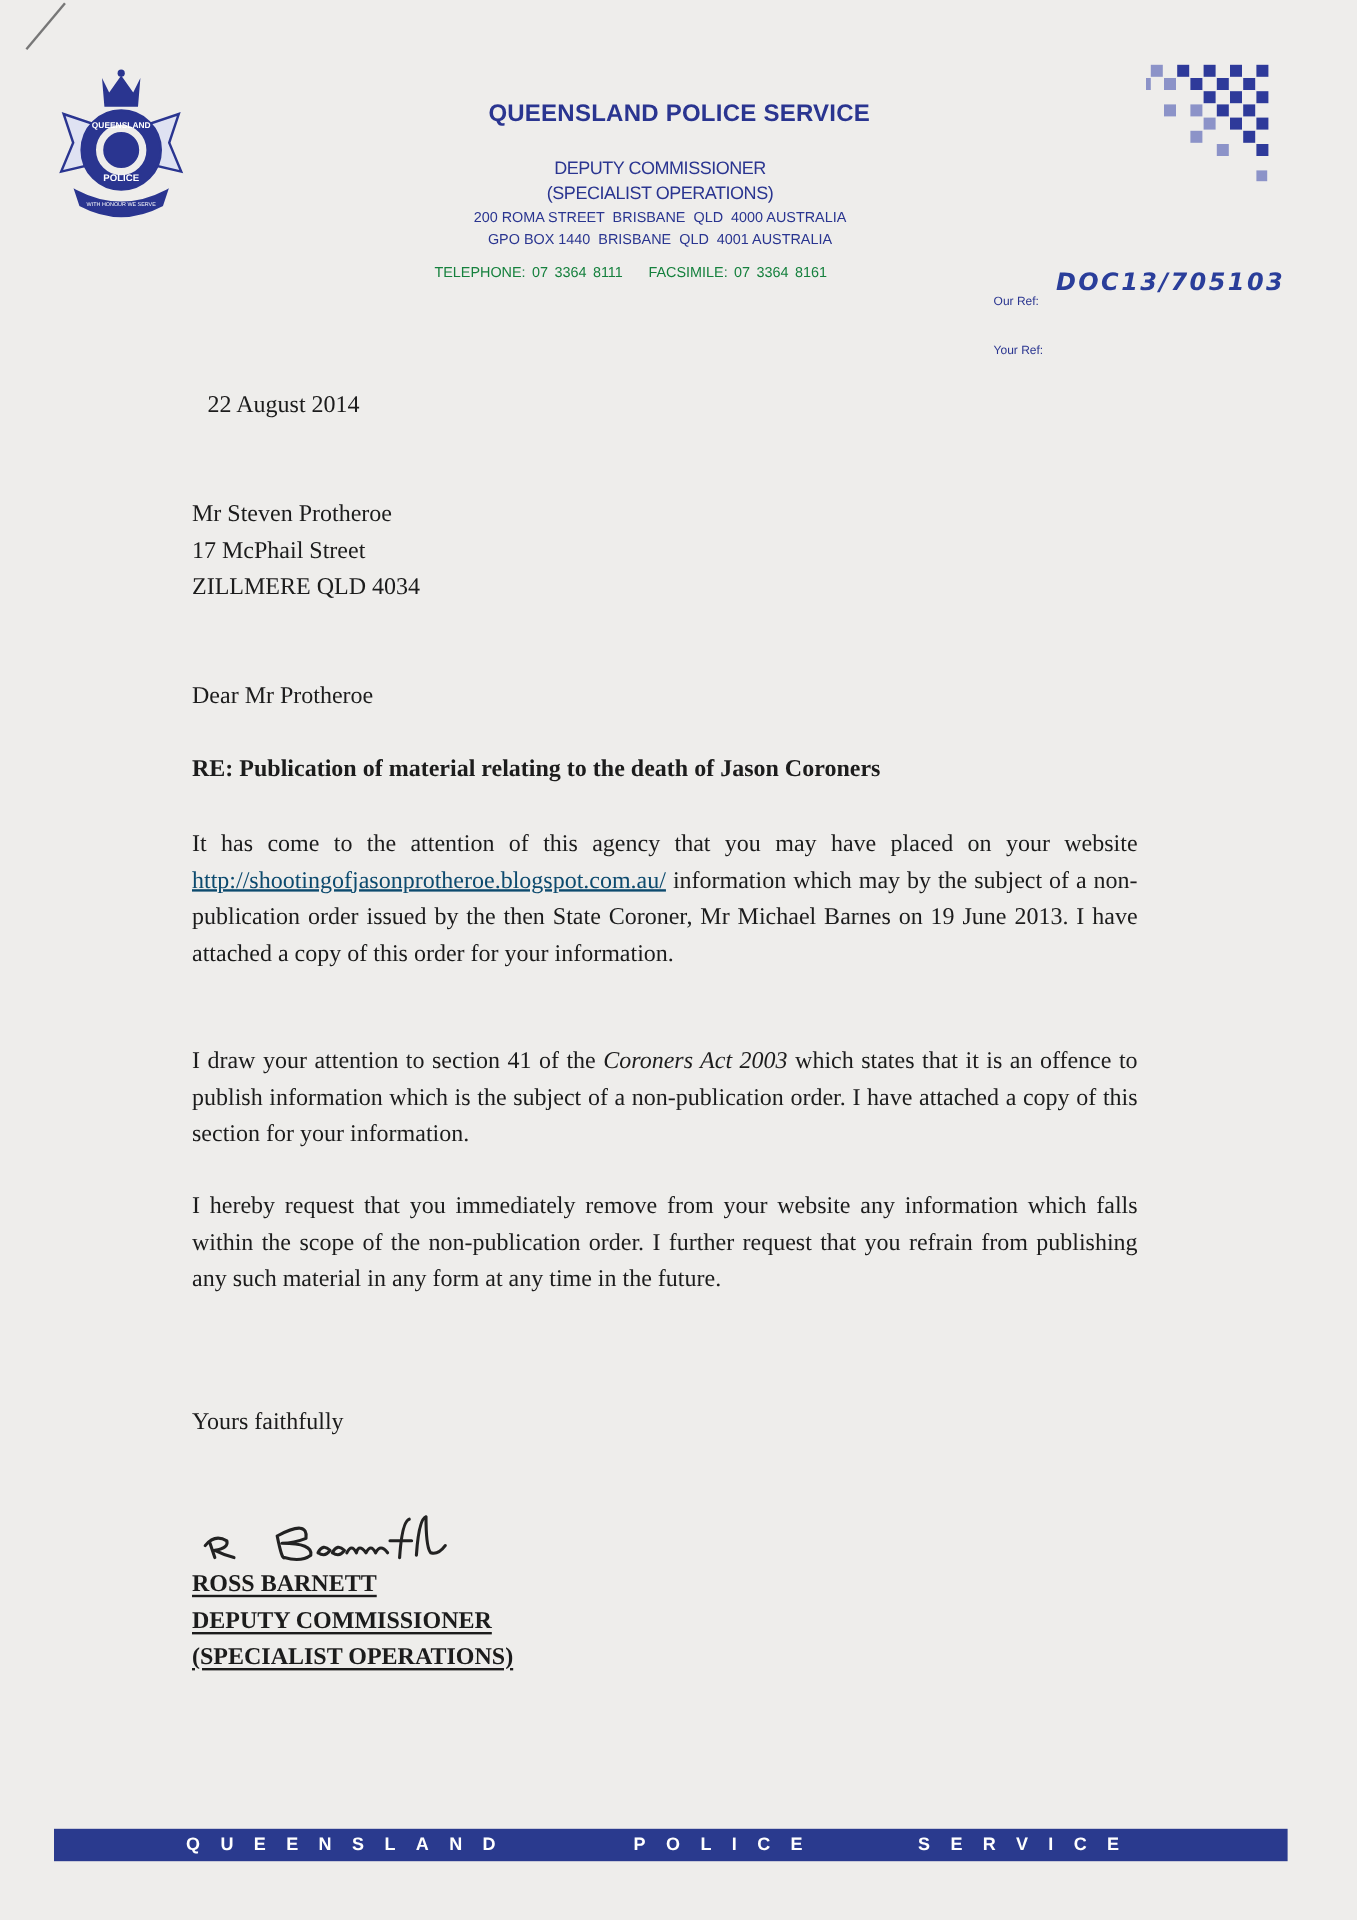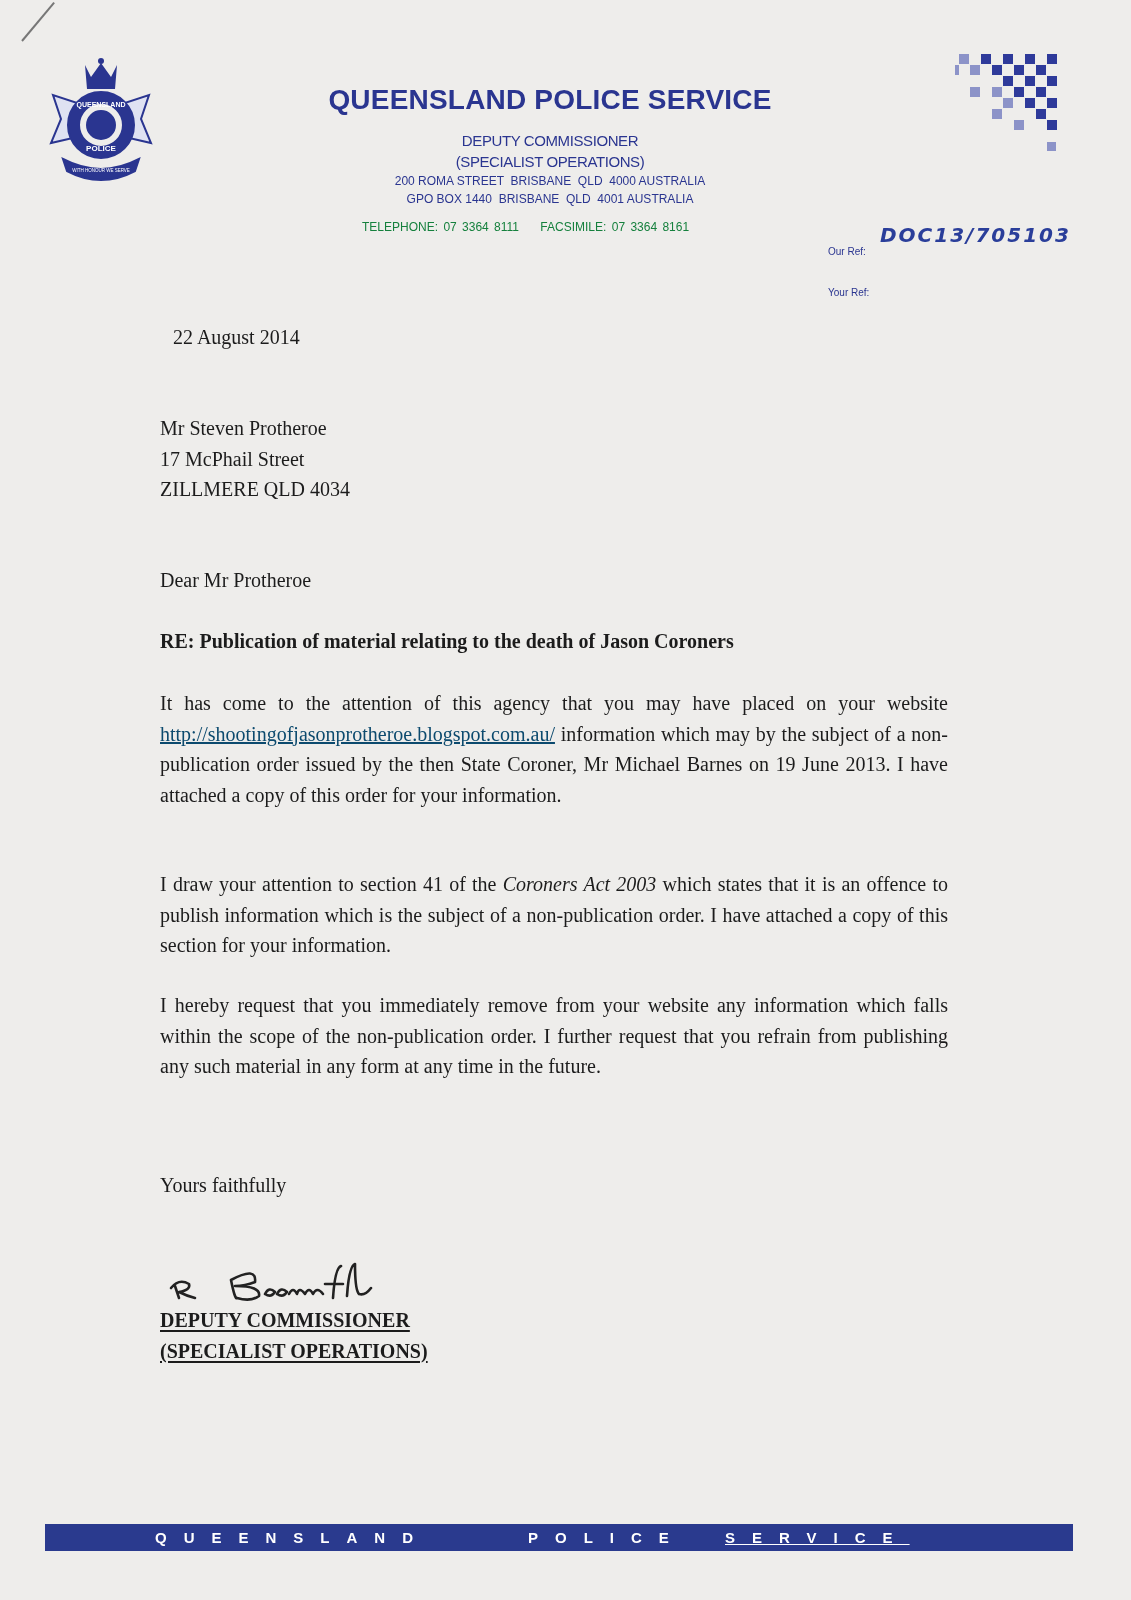--- a/index.html
+++ b/index.html
@@ -1,22 +1,22 @@
 <!DOCTYPE html>
 <html><head>
 <meta charset="utf-8">
 <style>
   html, body { margin:0; padding:0; }
   body { width:1131px; height:1600px; background:#eeedeb; position:relative; overflow:hidden;
          font-family:"Liberation Serif", "DejaVu Serif", serif; color:#1c1c1c; }
   .abs { position:absolute; }
   .staple { left:22px; top:40px; width:50px; height:2px; background:#777; transform-origin:left center; transform:rotate(-50deg); }
   .crest { left:45px; top:55px; width:112px; height:140px; }
-  .org-title { left:300px; top:84px; width:500px; text-align:center; font-family:"Liberation Sans", sans-serif;
-               font-weight:bold; font-size:28px; color:#2a3590; letter-spacing:0.2px; }
+  .org-title { left:316px; top:84px; width:500px; text-align:center; font-family:"Liberation Sans", sans-serif;
+               font-weight:bold; font-size:20px; color:#2a3590; letter-spacing:0.2px; }
   .org-sub { left:300px; width:500px; text-align:center; font-family:"Liberation Sans", sans-serif; color:#2a3590; }
   .sub1 { top:132px; font-size:15px; letter-spacing:-0.4px; }
   .sub2 { top:153px; font-size:15px; letter-spacing:-0.4px; }
   .addr1 { top:174px; font-size:12px; }
   .addr2 { top:192px; font-size:12px; }
   .phone { left:362px; top:220px; font-family:"Liberation Sans", sans-serif; font-size:12px; color:#15803d; word-spacing:2px; }
   .checker { left:955px; top:52px; width:110px; height:110px; }
   .ref-label { font-family:"Liberation Sans", sans-serif; font-size:10px; color:#2a3590; }
   .our-ref-label { left:828px; top:246px; }
   .your-ref-label { left:828px; top:287px; }
@@ -132,21 +132,22 @@
   <g fill="none" stroke="#222" stroke-width="2.6" stroke-linecap="round" stroke-linejoin="round">
     <path d="M6 28 Q14 18 24 24 Q26 30 14 32 Q22 36 30 38 M10 26 L14 38"></path>
     <path d="M66 20 Q70 40 72 38 M66 20 Q92 6 90 22 Q80 26 70 26 Q96 26 94 36 Q86 42 72 38"></path>
     <path d="M100 34 Q104 26 110 32 Q106 38 100 34 M112 34 Q116 26 122 32 Q118 38 112 34"></path>
     <path d="M124 34 Q128 26 132 34 Q134 26 140 34 Q144 26 148 34 Q152 26 158 34"></path>
     <path d="M168 38 Q170 8 176 6 M160 24 L178 24 M182 36 Q184 6 190 4 Q190 30 194 34 Q200 36 206 28"></path>
   </g>
 </svg>
 
 <div class="abs text sign-block">
+  <div>ROSS BARNETT</div>
   <div>DEPUTY COMMISSIONER</div>
   <div>(SPECIALIST OPERATIONS)</div>
 </div>
 
 <div class="abs footer-bar">
   <span style="left:110px;">QUEENSLAND</span>
   <span style="left:483px;">POLICE</span>
-  <span style="left:680px;text-decoration:underline;">SERVICE</span>
+  <span style="left:720px;">SERVICE</span>
 </div>
 
 </body></html>

